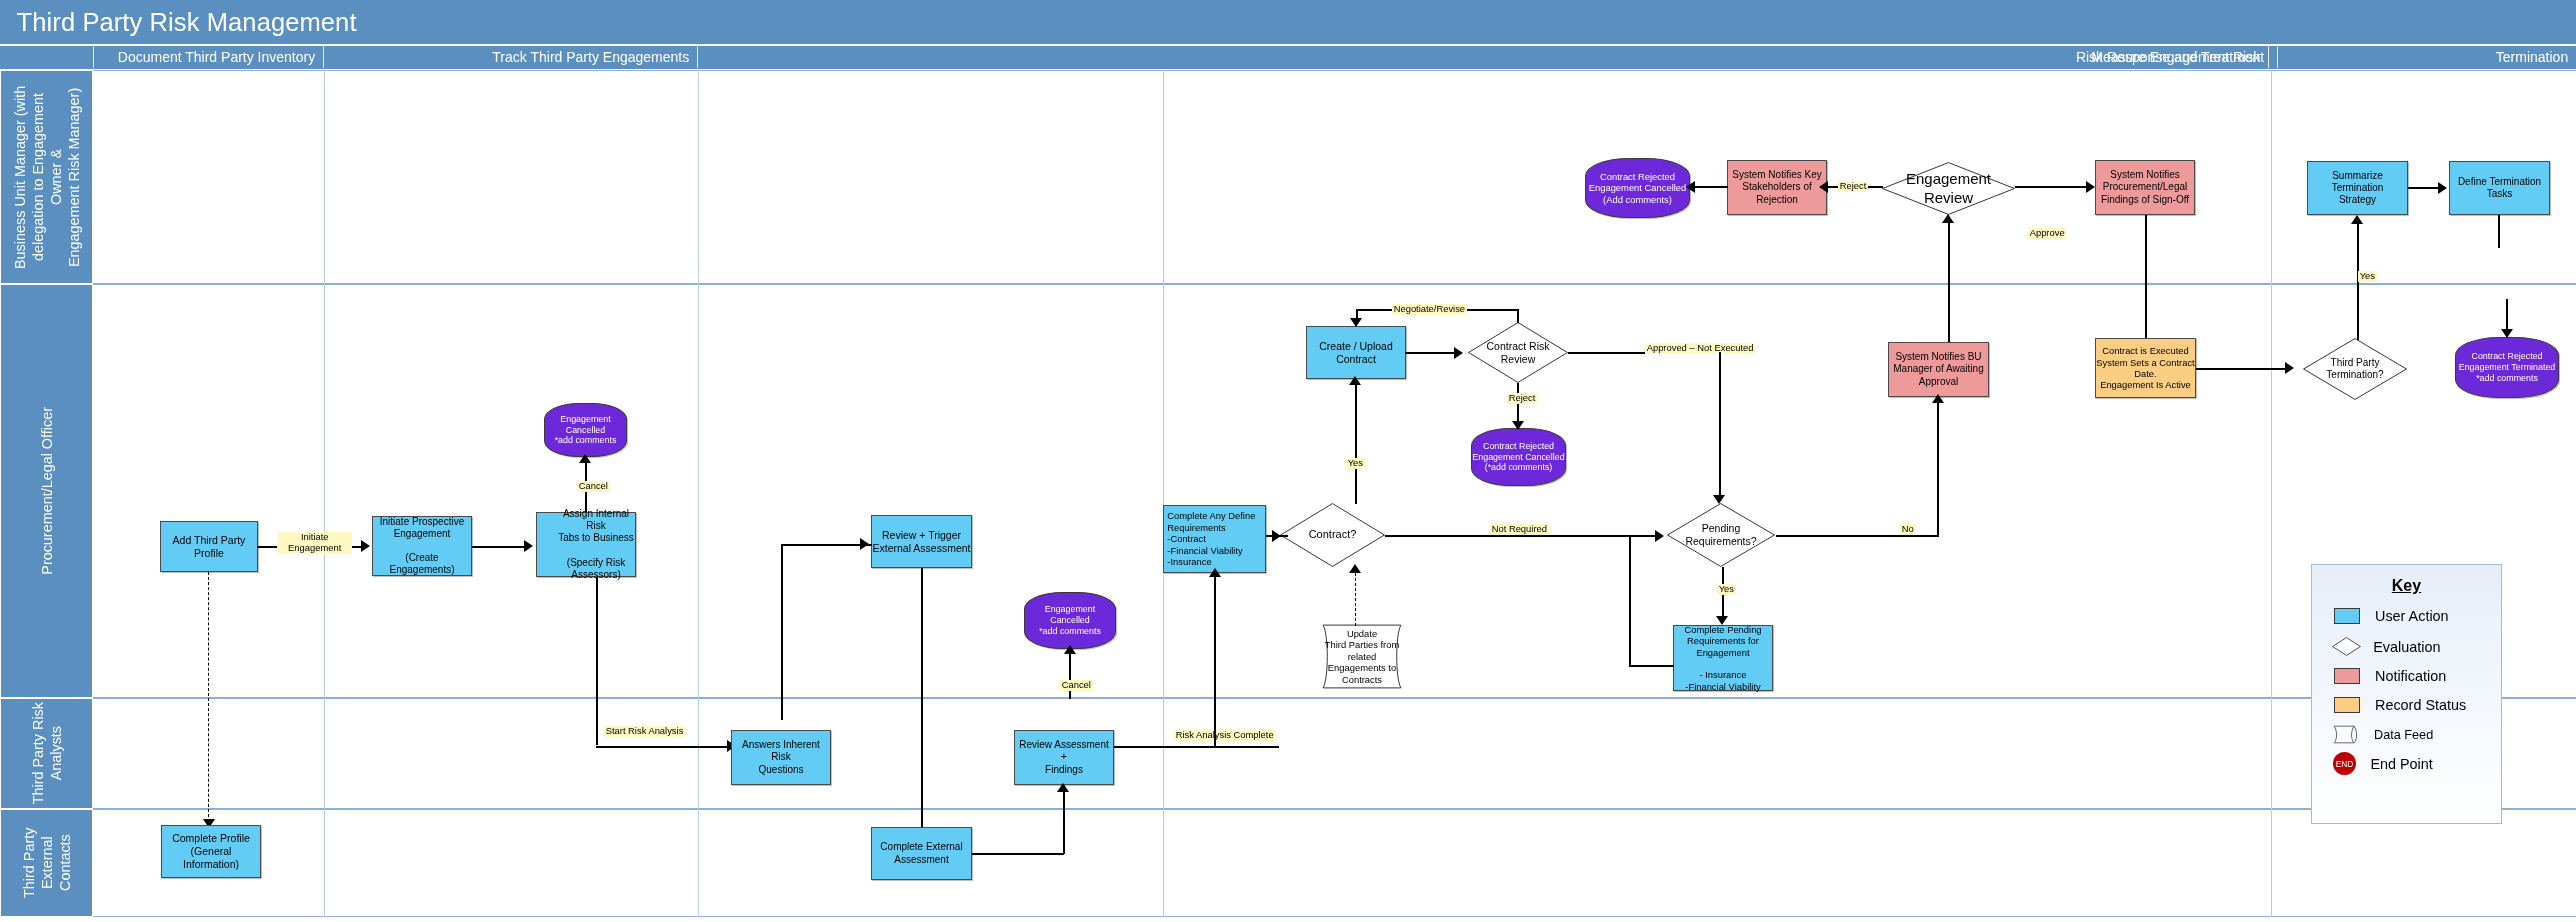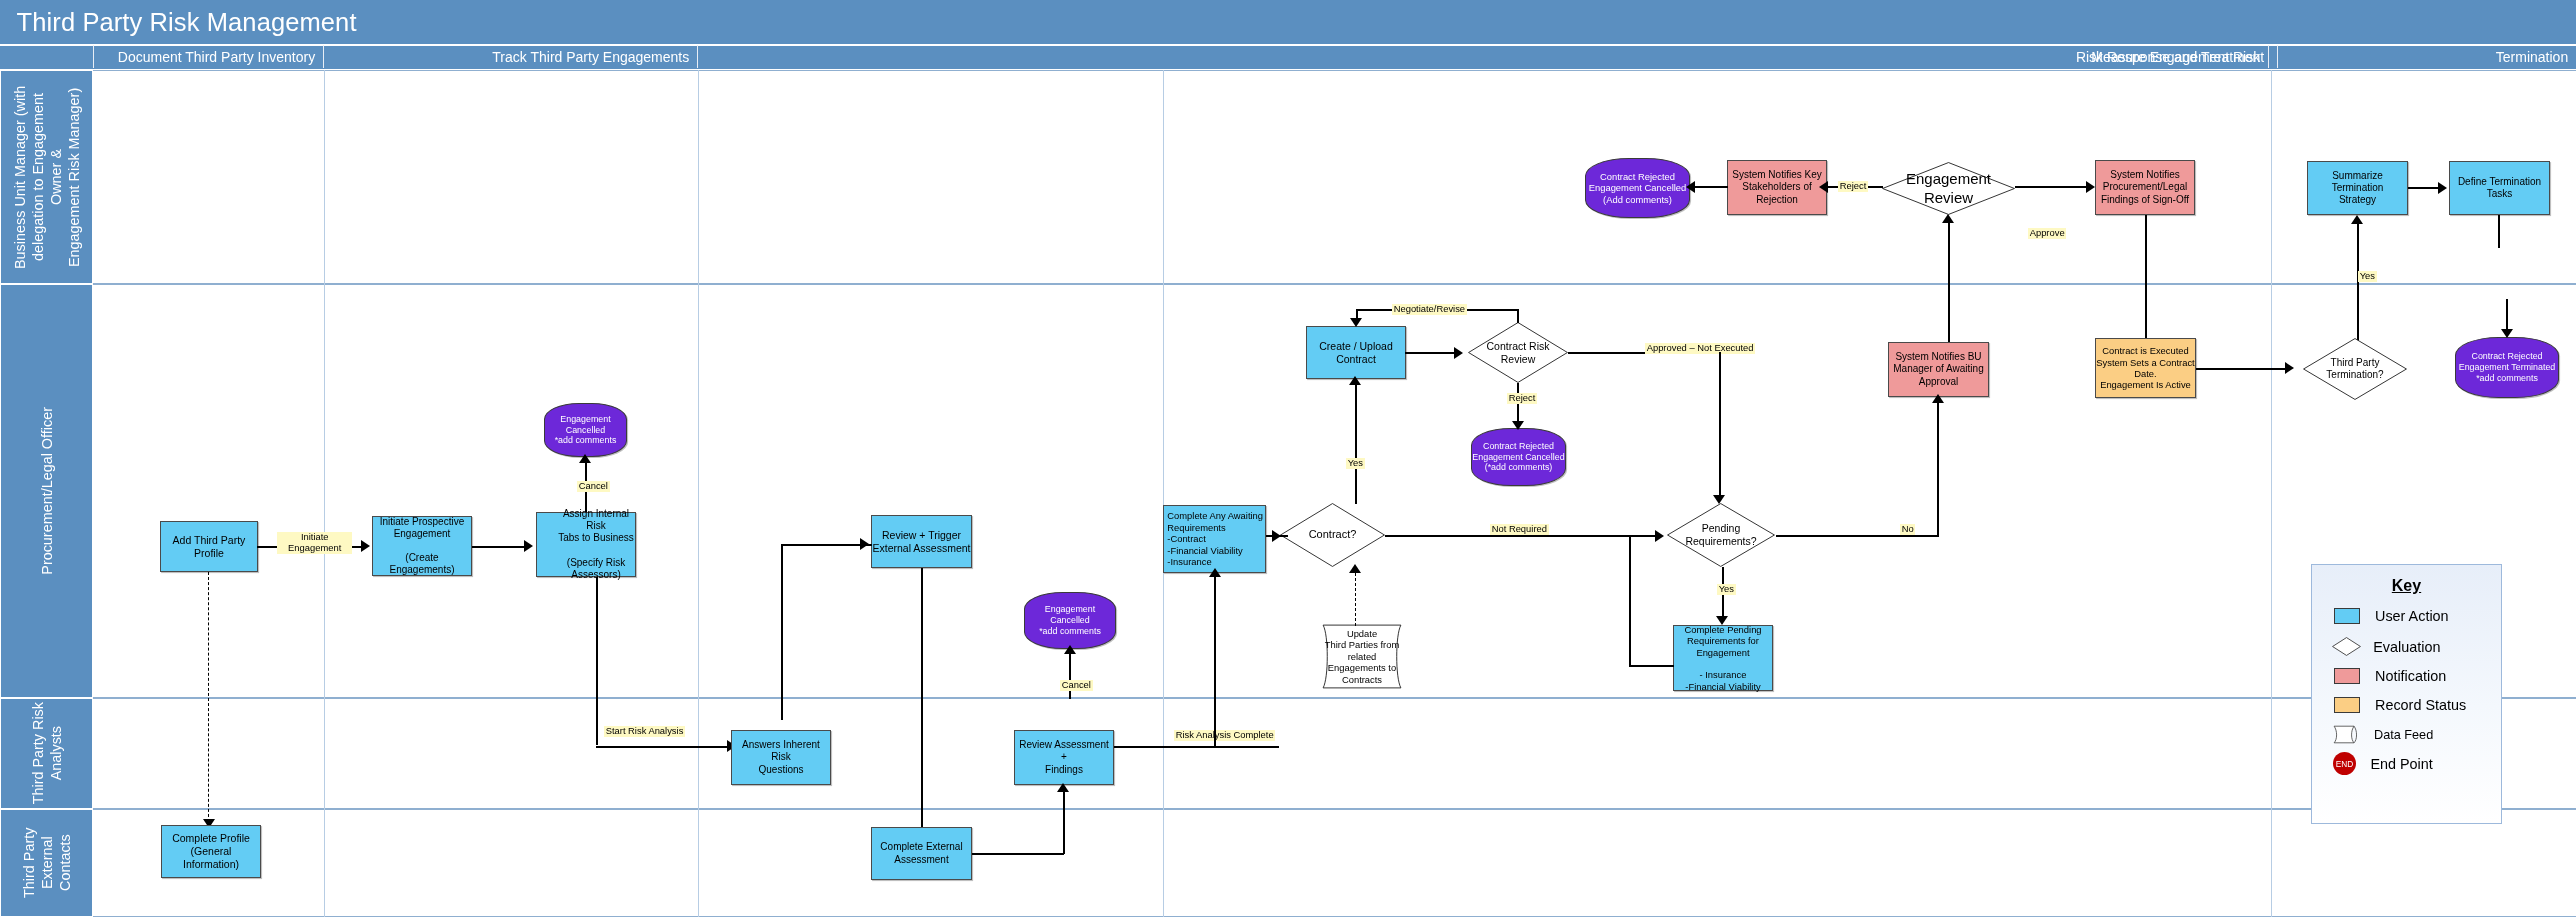--- a/index.html
+++ b/index.html
@@ -192,21 +192,21 @@
 
   <div class="node n-end" style="left:544px;top:403px;width:83px;height:54px;font-size:8.9px;">Engagement Cancelled
 *add comments</div>
 
   <div class="node n-action" style="left:871px;top:515px;width:101px;height:53px;font-size:10.5px;">Review + Trigger
 External Assessment</div>
 
   <div class="node n-end" style="left:1024px;top:592px;width:92px;height:57px;font-size:8.9px;">Engagement Cancelled
 *add comments</div>
 
-  <div class="node n-action n-left" style="left:1163px;top:505px;width:103px;height:68px;font-size:9.4px;">Complete Any Awaiting
+  <div class="node n-action n-left" style="left:1163px;top:505px;width:103px;height:68px;font-size:9.4px;">Complete Any Define
 Requirements
 -Contract
 -Financial Viability
 -Insurance</div>
 
   <div class="node n-action" style="left:1306px;top:326px;width:100px;height:53px;font-size:10.5px;">Create / Upload
 Contract</div>
 
   <div class="node n-dec" style="left:1468px;top:322px;width:100px;height:61px;font-size:10.5px;">
     <svg class="dia" viewBox="0 0 180 110" preserveAspectRatio="none">

